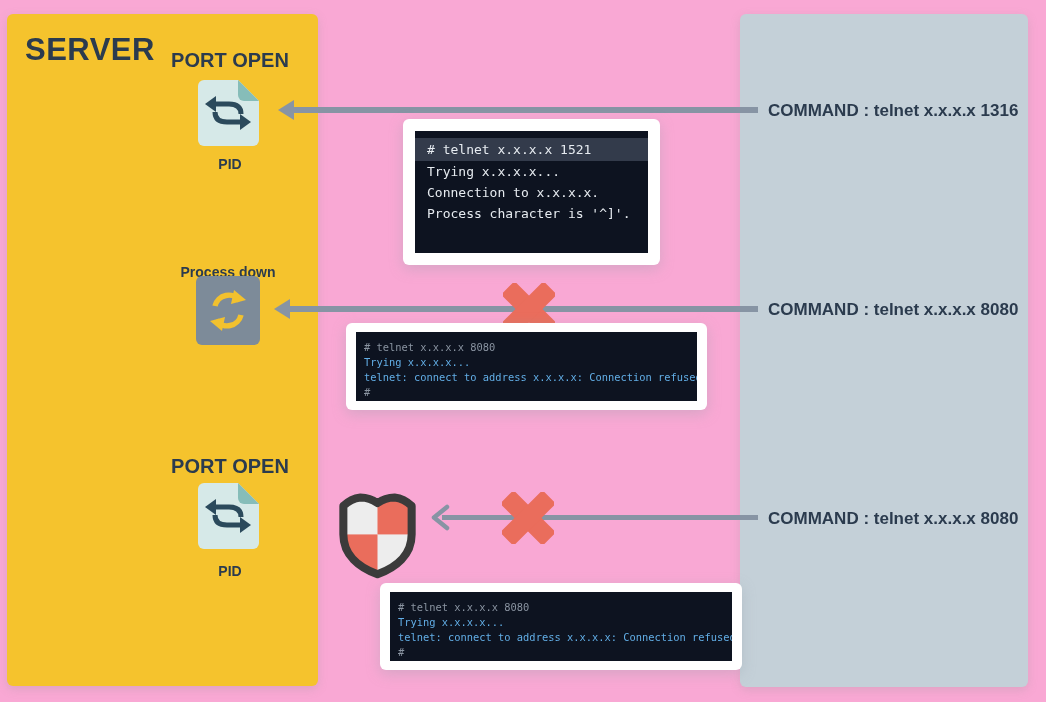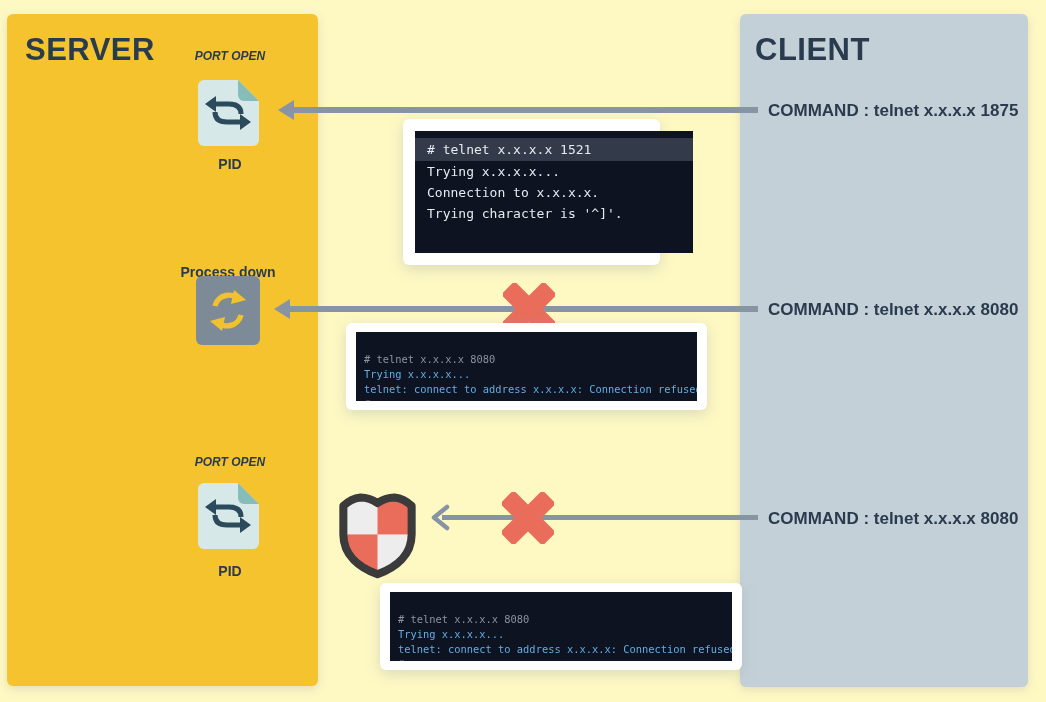--- a/index.html
+++ b/index.html
@@ -1,52 +1,51 @@
 <!DOCTYPE html>
 <html><head>
 <meta charset="utf-8">
 <style>
   html,body{margin:0;padding:0;background:#ffffff;}
   body{font-family:"Liberation Sans", sans-serif;}
-  .canvas{position:relative;width:1046px;height:702px;background:#fef9c3;overflow:hidden;}
+  .canvas{position:relative;width:1046px;height:702px;background:#f9a8d4;overflow:hidden;}
   .panel{position:absolute;border-radius:6px;}
   .server-panel{left:7px;top:14px;width:311px;height:672px;background:#F5C32D;box-shadow:0 3px 10px rgba(150,150,150,.28);}
   .client-panel{left:740px;top:14px;width:288px;height:673px;background:#C4D0D8;box-shadow:0 3px 10px rgba(150,150,150,.28);}
   .big-title{position:absolute;font-size:31px;font-weight:800;color:#2B3B4E;letter-spacing:.5px;}
   .server-title{left:25px;top:32px;}
   .client-title{left:755px;top:32px;}
   .lbl{position:absolute;color:#2B3B4E;font-weight:700;text-align:center;width:160px;left:150px;}
-  .lbl-sm{font-size:12px;font-style:italic;}
+  .lbl-sm{font-size:20px;}
   .lbl-md{font-size:14px;}
   .cmd{position:absolute;left:768px;color:#2B3B4E;font-weight:700;font-size:17px;white-space:nowrap;}
   .aline{position:absolute;height:6px;background:#8794A4;}
   .ahead{position:absolute;width:0;height:0;border-top:10px solid transparent;border-bottom:10px solid transparent;border-right:16px solid #8794A4;}
   .icon-abs{position:absolute;}
   .term{position:absolute;background:#ffffff;border-radius:6px;box-shadow:0 4px 14px rgba(150,160,170,.35);}
   .term-inner{background:#0D1320;width:100%;height:100%;box-sizing:border-box;overflow:hidden;}
   .t1 .term-inner{padding:7px 12px;}
-  .t2 .term-inner,.t3 .term-inner{padding:20px 8px;}
+  .t2 .term-inner,.t3 .term-inner{padding:8px 8px;}
   .tl{font-family:"DejaVu Sans Mono", monospace;white-space:pre;}
   .t1 .tl{font-size:13px;line-height:21px;color:#E6EBF0;}
   .t2 .tl,.t3 .tl{font-size:10.4px;line-height:15px;}
   .tl.hl{background:#333B4B;margin:0 -12px;padding:1px 12px;}
   .tl.muted{color:#8A94A1;}
   .tl.info{color:#62AEE6;}
   .xmark{position:absolute;width:52px;height:52px;}
 </style>
 </head>
 <body>
 
 <div class="canvas">
 
   <div class="panel server-panel"></div>
   <div class="panel client-panel"></div>
 
   <div class="big-title server-title">SERVER</div>
-  <div class="big-title client-title">CLIENT</div>
 
   <div class="aline" style="left:292px;top:107px;width:466px;"></div>
   <div class="ahead" style="left:278px;top:100px;"></div>
 
   <div class="aline" style="left:288px;top:306px;width:470px;"></div>
   <div class="ahead" style="left:274px;top:299px;"></div>
 
   <div class="aline" style="left:442px;top:515px;width:316px;height:5px;"></div>
   <svg class="icon-abs" style="left:430px;top:504px;" width="20" height="27">
     <path d="M17,3 L4,13.5 L17,24" stroke="#8794A4" stroke-width="4.5" fill="none" stroke-linecap="round" stroke-linejoin="round"></path>
@@ -109,30 +108,30 @@
       </clipPath>
     </defs>
     <g clip-path="url(#sc)">
       <rect x="0" y="0" width="100" height="97" fill="#EDEDED"></rect>
       <rect x="50" y="0" width="50" height="50" fill="#EA6D5C"></rect>
       <rect x="0" y="50" width="50" height="47" fill="#EA6D5C"></rect>
     </g>
     <path d="M14,20 Q22,12 32,11 Q42,11 50,17 Q58,11 68,11 Q78,12 86,20 L86,50 C86,72 69,85 50,92 C31,85 14,72 14,50 Z" fill="none" stroke="#3B3B3B" stroke-width="8.5" stroke-linejoin="round"></path>
   </svg>
 
-  <div class="cmd" style="top:101px;">COMMAND : telnet x.x.x.x 1875</div>
+  <div class="cmd" style="top:101px;">COMMAND : telnet x.x.x.x 1316</div>
   <div class="cmd" style="top:300px;">COMMAND : telnet x.x.x.x 8080</div>
   <div class="cmd" style="top:509px;">COMMAND : telnet x.x.x.x 8080</div>
 
   <div class="term t1" style="left:403px;top:119px;width:257px;height:146px;padding:0;">
-    <div class="term-inner" style="margin:12px;width:278px;height:122px;">
+    <div class="term-inner" style="margin:12px;width:233px;height:122px;">
       <div class="tl hl"># telnet x.x.x.x 1521</div>
       <div class="tl">Trying x.x.x.x...</div>
       <div class="tl">Connection to x.x.x.x.</div>
-      <div class="tl">Trying character is '^]'.</div>
+      <div class="tl">Process character is '^]'.</div>
     </div>
   </div>
 
   <div class="term t2" style="left:346px;top:323px;width:361px;height:87px;">
     <div class="term-inner" style="margin:9px 10px;width:341px;height:69px;">
       <div class="tl muted"># telnet x.x.x.x 8080</div>
       <div class="tl info">Trying x.x.x.x...</div>
       <div class="tl info">telnet: connect to address x.x.x.x: Connection refused</div>
       <div class="tl muted">#</div>
     </div>

